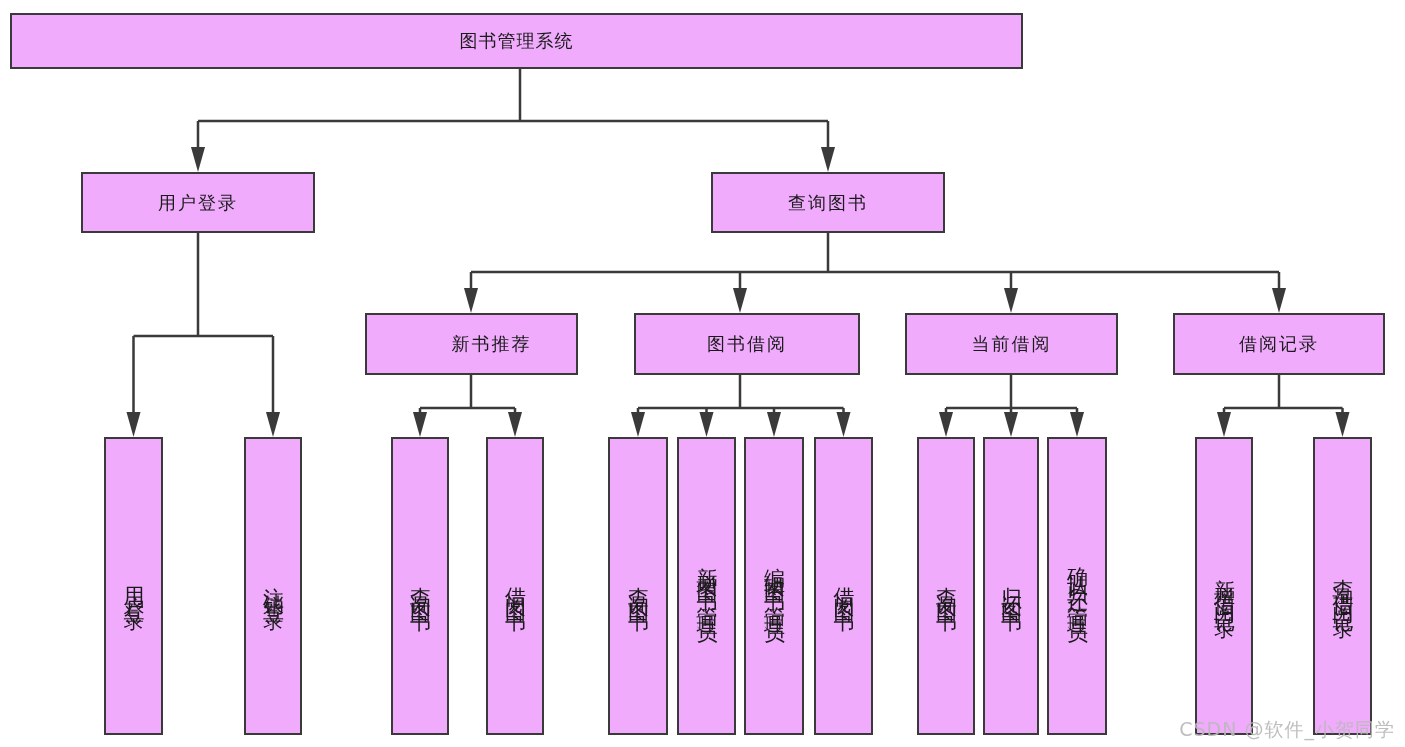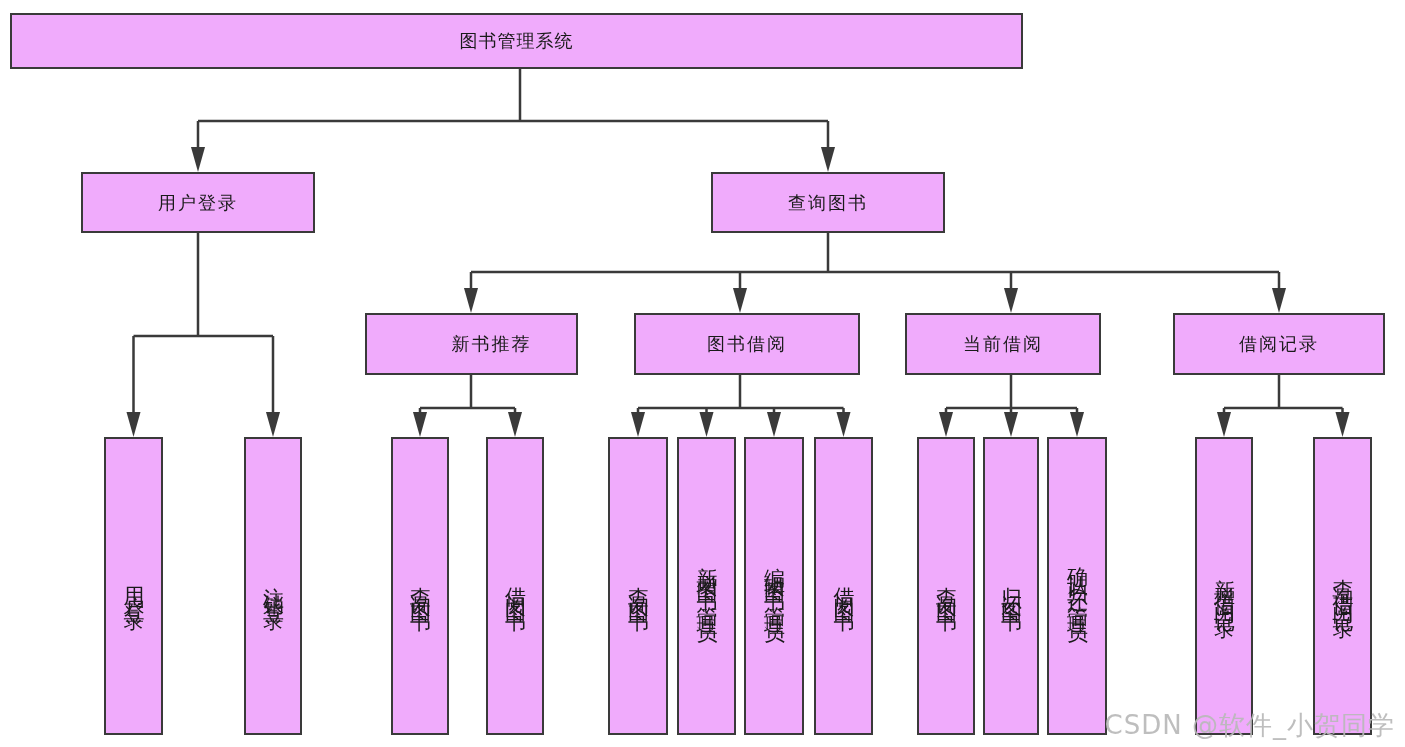--- a/index.html
+++ b/index.html
@@ -51,42 +51,42 @@
     letter-spacing: 8px;
     line-height: 1;
     white-space: nowrap;
   }
   
   .n-root   { left: 10px;   top: 13px;  width: 1013px; height: 56px; }
   .n-login  { left: 81px;   top: 172px; width: 234px;  height: 61px; }
   .n-mgmt   { left: 711px;  top: 172px; width: 234px;  height: 61px; }
   .n-newrec { left: 365px;  top: 313px; width: 213px;  height: 62px; padding-left: 40px; }
   .n-borrow { left: 634px;  top: 313px; width: 226px;  height: 62px; }
-  .n-current{ left: 905px;  top: 313px; width: 196px;  height: 62px; }
+  .n-current{ left: 905px;  top: 313px; width: 213px;  height: 62px; }
   .n-records{ left: 1173px; top: 313px; width: 212px;  height: 62px; }
   .lf { top: 437px; height: 298px; }
   .l-userlogin   { left: 104px;  width: 59px; }
   .l-logout      { left: 244px;  width: 58px; }
   .l-nr-query    { left: 391px;  width: 58px; }
   .l-nr-borrow   { left: 486px;  width: 58px; }
   .l-bb-query    { left: 608px;  width: 60px; }
   .l-bb-add      { left: 677px;  width: 59px; }
   .l-bb-edit     { left: 744px;  width: 60px; }
   .l-bb-borrow   { left: 814px;  width: 59px; }
   .l-cb-query    { left: 917px;  width: 58px; }
   .l-cb-return   { left: 983px;  width: 56px; }
   .l-cb-confirm  { left: 1047px; width: 60px; }
   .l-br-add      { left: 1195px; width: 58px; }
   .l-br-query    { left: 1313px; width: 59px; }
   .watermark {
     position: absolute;
     right: 10px;
     bottom: 4px;
     z-index: 3;
-    font-size: 26px;
+    font-size: 19px;
     color: rgba(185, 185, 185, 0.92);
     letter-spacing: 1px;
     white-space: nowrap;
   }
 </style>
 </head>
 <body>
 
 <div class="canvas">
 

